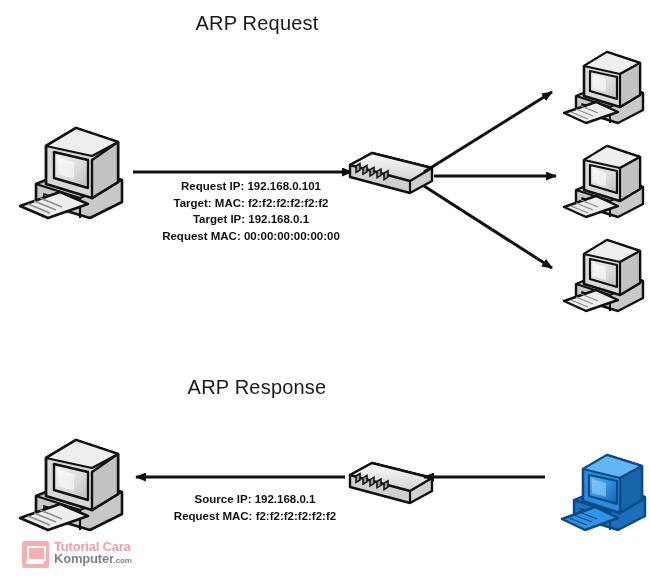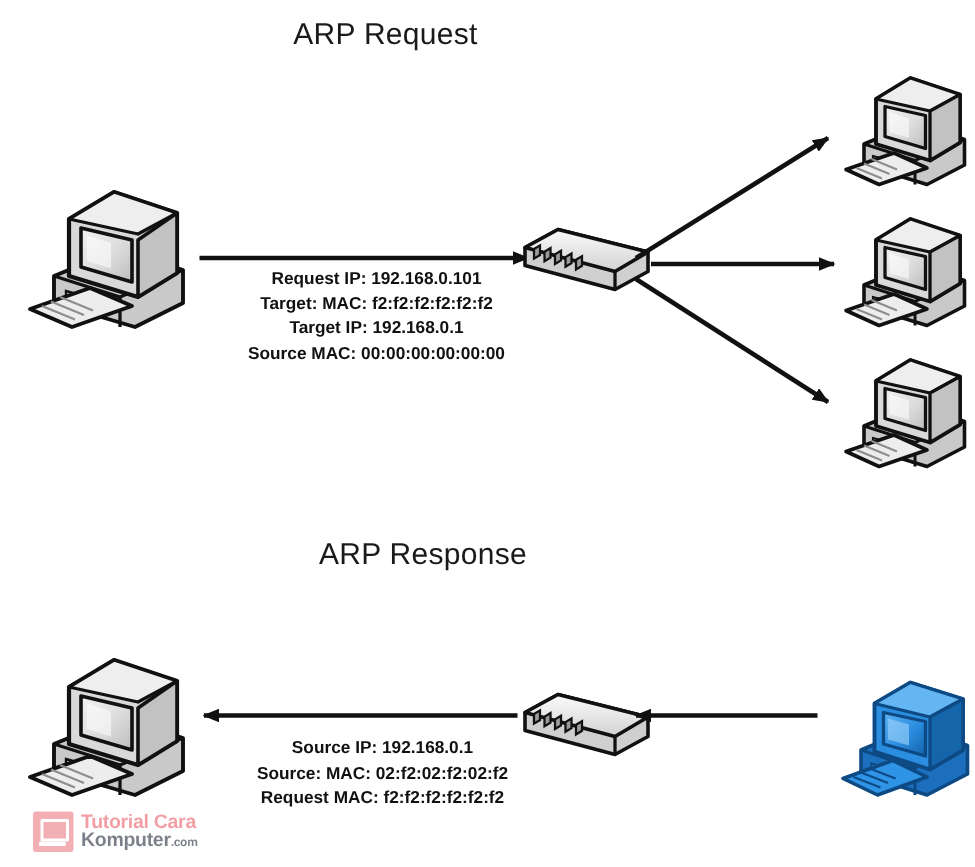--- a/index.html
+++ b/index.html
@@ -32,21 +32,21 @@
     position: absolute;
     width: 100%;
     text-align: center;
     font-size: 20px;
     font-weight: 400;
     letter-spacing: 0.2px;
     color: #1a1a1a;
     white-space: nowrap;
   }
   #title-request { top: 12px; }
-  #title-response { top: 359px; padding-left: 25px; }
+  #title-response { top: 376px; }
 
   .packet-block {
     position: absolute;
     text-align: center;
     font-size: 11.5px;
     line-height: 16.5px;
     font-weight: 700;
     color: #111111;
     white-space: nowrap;
   }
@@ -60,21 +60,21 @@
     top: 491px;
     width: 240px;
   }
   .packet-line { display: block; }
 
   .watermark {
     position: absolute;
     left: 22px;
     top: 541px;
     display: flex;
-    align-items: center;
+    align-items: flex-start;
     gap: 5px;
     opacity: 0.55;
   }
   .wm-badge {
     width: 27px;
     height: 27px;
     background: #e8707a;
     border-radius: 2px;
     position: relative;
     flex: 0 0 auto;
@@ -252,26 +252,25 @@
 
     <g>
       <use href="#pc-blue" x="560" y="452"></use>
     </g>
   </svg>
 
   <div class="packet-block" id="packet-request">
     <span class="packet-line">Request IP: 192.168.0.101</span>
     <span class="packet-line">Target: MAC: f2:f2:f2:f2:f2:f2</span>
     <span class="packet-line">Target IP: 192.168.0.1</span>
-    <span class="packet-line">Source MAC: 00:00:00:00:00:00</span>
+    <span class="packet-line">Request MAC: 00:00:00:00:00:00</span>
   </div>
 
   <div class="packet-block" id="packet-response">
     <span class="packet-line">Source IP: 192.168.0.1</span>
-    <span class="packet-line">Source: MAC: 02:f2:02:f2:02:f2</span>
     <span class="packet-line">Request MAC:  f2:f2:f2:f2:f2:f2</span>
   </div>
 
   <div class="watermark">
     <div class="wm-badge"></div>
     <div class="wm-text">
       <span class="wm-line1">Tutorial Cara</span>
       <span class="wm-line2"><span>Komputer</span><span class="wm-dotcom">.com</span></span>
     </div>
   </div>

